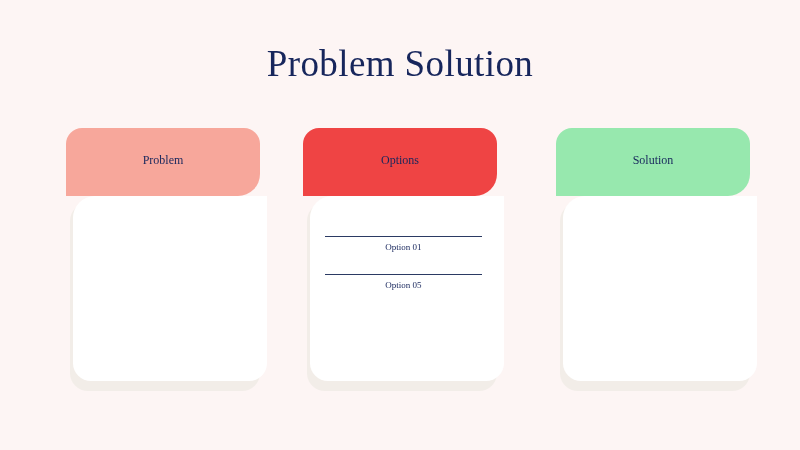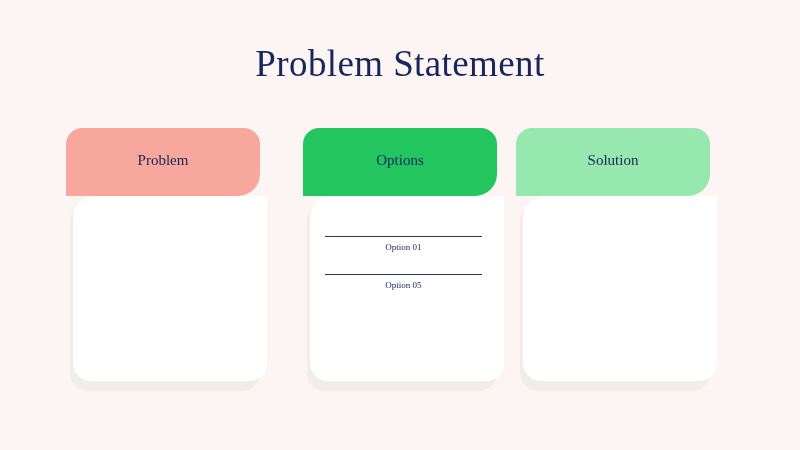--- a/index.html
+++ b/index.html
@@ -58,21 +58,21 @@
     top: 0;
     width: 194px;
     height: 68px;
     border-radius: 16px 16px 22px 0;
     display: flex;
     align-items: center;
     justify-content: center;
   }
 
   .card-header-label {
-    font-size: 15px;
+    font-size: 12px;
     color: #17265C;
     font-family: "Liberation Serif", serif;
     margin-top: -4px;
   }
 
   .card-body {
     position: absolute;
     left: 7px;
     top: 68px;
     width: 187px;
@@ -105,50 +105,50 @@
     font-size: 9px;
     color: #17265C;
     font-family: "Liberation Serif", serif;
   }
 </style>
 </head>
 <body style="background: rgb(253, 245, 244);">
 
 <div id="slide">
 
-  <div id="page-title" style="color: rgb(23, 38, 92);">Problem Statement</div>
+  <div id="page-title" style="color: rgb(23, 38, 92);">Problem Solution</div>
 
   <div class="card" style="left:66px;">
     <div class="card-back" style="background: rgb(242, 237, 232);"></div>
     <div class="card-header" style="background: rgb(247, 167, 155);">
       <span class="card-header-label">Problem</span>
     </div>
     <div class="card-body" style="background: rgb(255, 255, 255);"></div>
   </div>
 
   <div class="card" style="left:303px;">
     <div class="card-back" style="background: rgb(242, 237, 232);"></div>
-    <div class="card-header" style="background: #22c55e;">
+    <div class="card-header" style="background: #ef4444;">
       <span class="card-header-label">Options</span>
     </div>
     <div class="card-body" style="background: rgb(255, 255, 255);">
       <div class="options-list">
         <div class="option-row">
           <div class="option-rule"></div>
           <div class="option-label">Option 01</div>
         </div>
         <div class="option-row">
           <div class="option-rule"></div>
           <div class="option-label">Option 05</div>
         </div>
       </div>
     </div>
   </div>
 
-  <div class="card" style="left:516px;text-align:right;">
+  <div class="card" style="left:556px;text-align:right;">
     <div class="card-back" style="background: rgb(242, 237, 232);"></div>
     <div class="card-header" style="background: rgb(151, 232, 174);">
       <span class="card-header-label">Solution</span>
     </div>
     <div class="card-body" style="background: rgb(255, 255, 255);"></div>
   </div>
 
 </div>
 
 </body></html>

